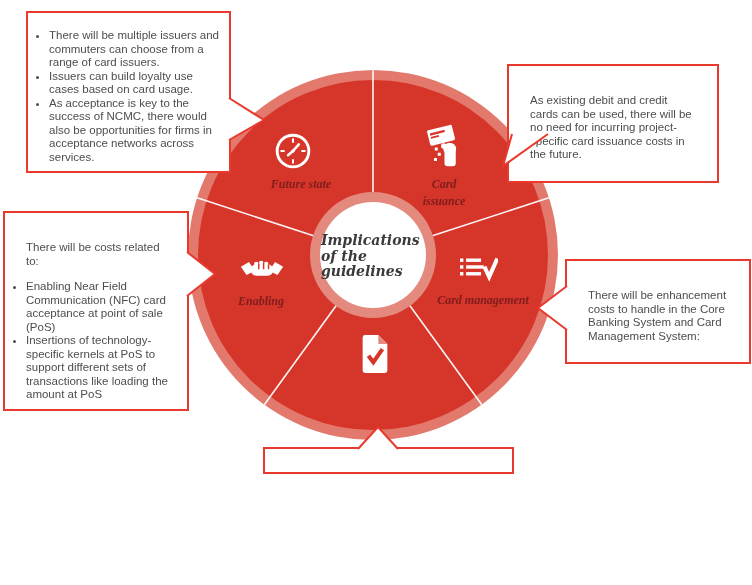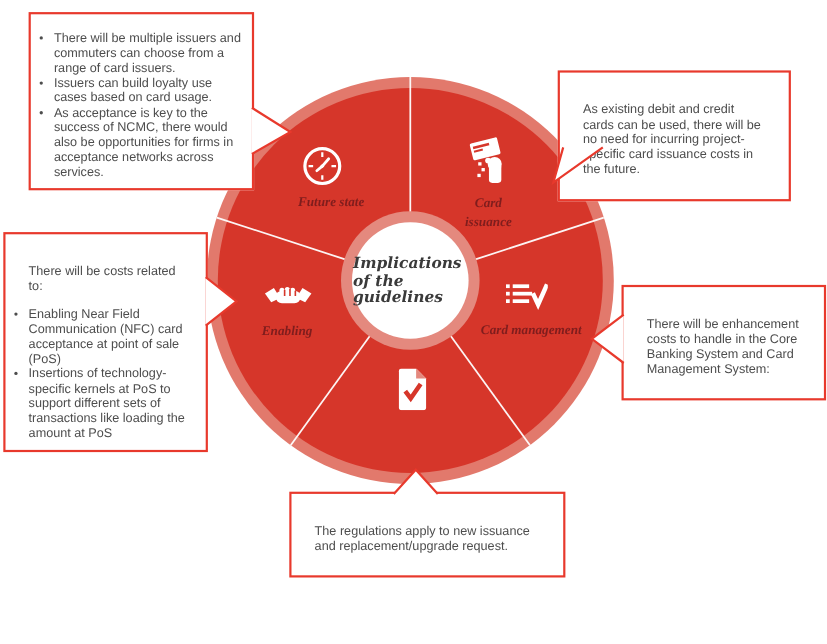--- a/index.html
+++ b/index.html
@@ -129,21 +129,20 @@
       <li>Enabling Near Field Communication (NFC) card acceptance at point of sale (PoS)</li>
       <li>Insertions of technology-specific kernels at PoS to support different sets of transactions like loading the amount at PoS</li>
     </ul>
   </div>
 
   <div class="callout" style="left:565px;top:259px;width:186px">
     <p>There will be enhancement costs to handle in the Core Banking System and Card Management System:</p>
   </div>
 
   <div class="callout" style="left:263px;top:447px;width:251px">
-    <p>The regulations apply to new issuance and replacement/upgrade request.</p>
   </div>
 
   <svg class="layer overlay" viewBox="0 0 752 585" style="z-index:3">
     <g>
       <polygon points="229,98 264,120 229,140" fill="#FFFFFF"></polygon>
       <polyline points="229,98 264,120 229,140" fill="none" stroke="#E8392C" stroke-width="2"></polyline>
     </g>
     <g>
       <polygon points="512,134 548,134 503,166" fill="#FFFFFF"></polygon>
       <polyline points="512,134 503,166 548,134" fill="none" stroke="#E8392C" stroke-width="2"></polyline>

